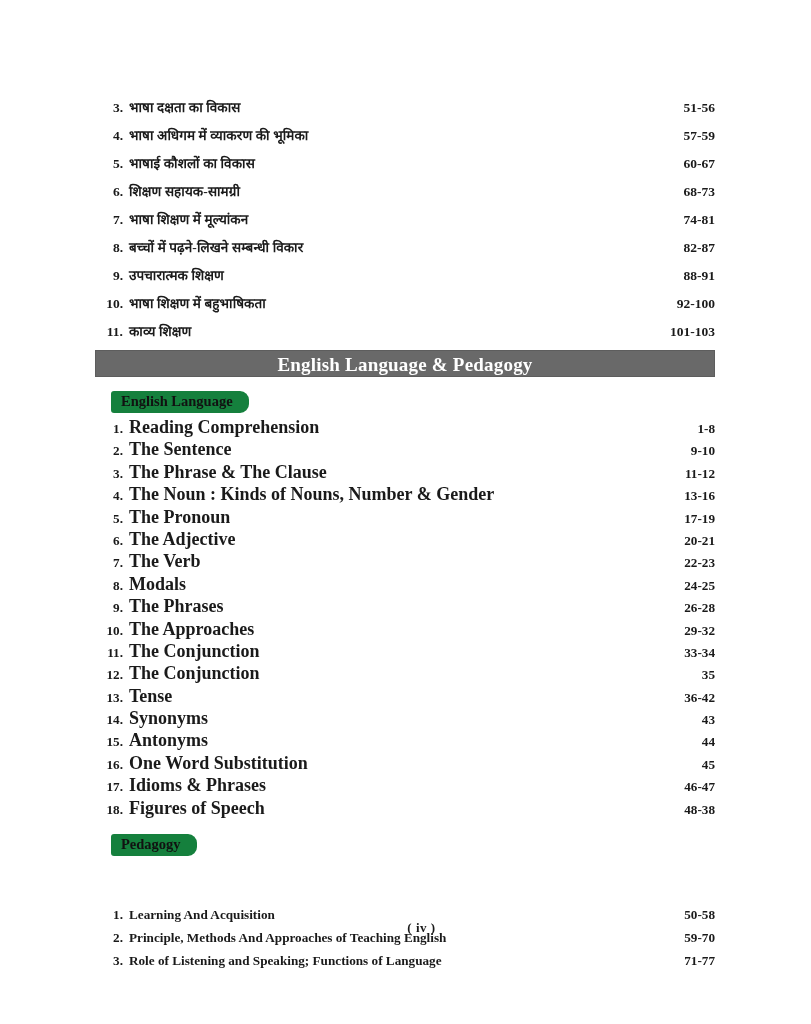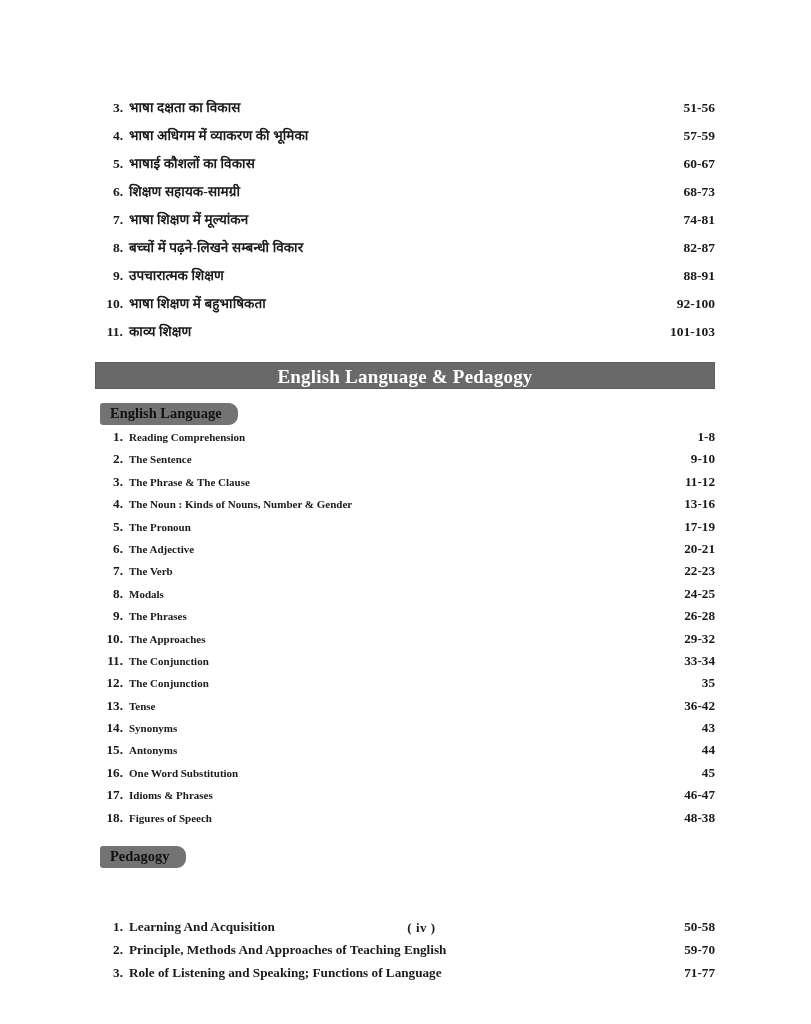--- a/index.html
+++ b/index.html
@@ -60,50 +60,49 @@
 
   
   .hindi-block .toc-row { height: 28px; }
   .hindi-block .toc-title {
     font-size: 13.5px;
     letter-spacing: 0.1px;
   }
 
   
   .section-banner {
-    margin-top: 12px;
     background: #696969;
     color: #ffffff;
     height: 27px;
     line-height: 27px;
     text-align: center;
     font-weight: bold;
     font-size: 19px;
     letter-spacing: 0.2px;
     border: 1px solid #5d5d5d;
     box-sizing: border-box;
   }
 
   
   .subsection-tag {
     display: inline-block;
     margin-top: 14px;
-    margin-left: 5px;
-    background: #737373;
+    margin-left: 16px;
+    background: #15803d;
     padding: 2px 16px 3px 10px;
     border-radius: 3px 9px 9px 3px;
     font-weight: bold;
     font-size: 14.5px;
     color: #111111;
   }
 
   
   .eng-block { margin-top: 4px; }
   .eng-block .toc-row { height: 22.4px; }
-  .eng-block .toc-title { font-size: 11px; }
+  .eng-block .toc-title { font-size: 18px; }
   .eng-block .toc-num { font-size: 13.2px; }
   .eng-block .toc-page { font-size: 13.2px; }
 
   .ped-block { margin-top: 4px; }
   .ped-block .toc-row { height: 22.8px; }
   .ped-block .toc-title { font-size: 13.2px; }
   .ped-block .toc-num { font-size: 13.2px; }
   .ped-block .toc-page { font-size: 13.2px; margin-top: 47px; }
 
   .folio {

